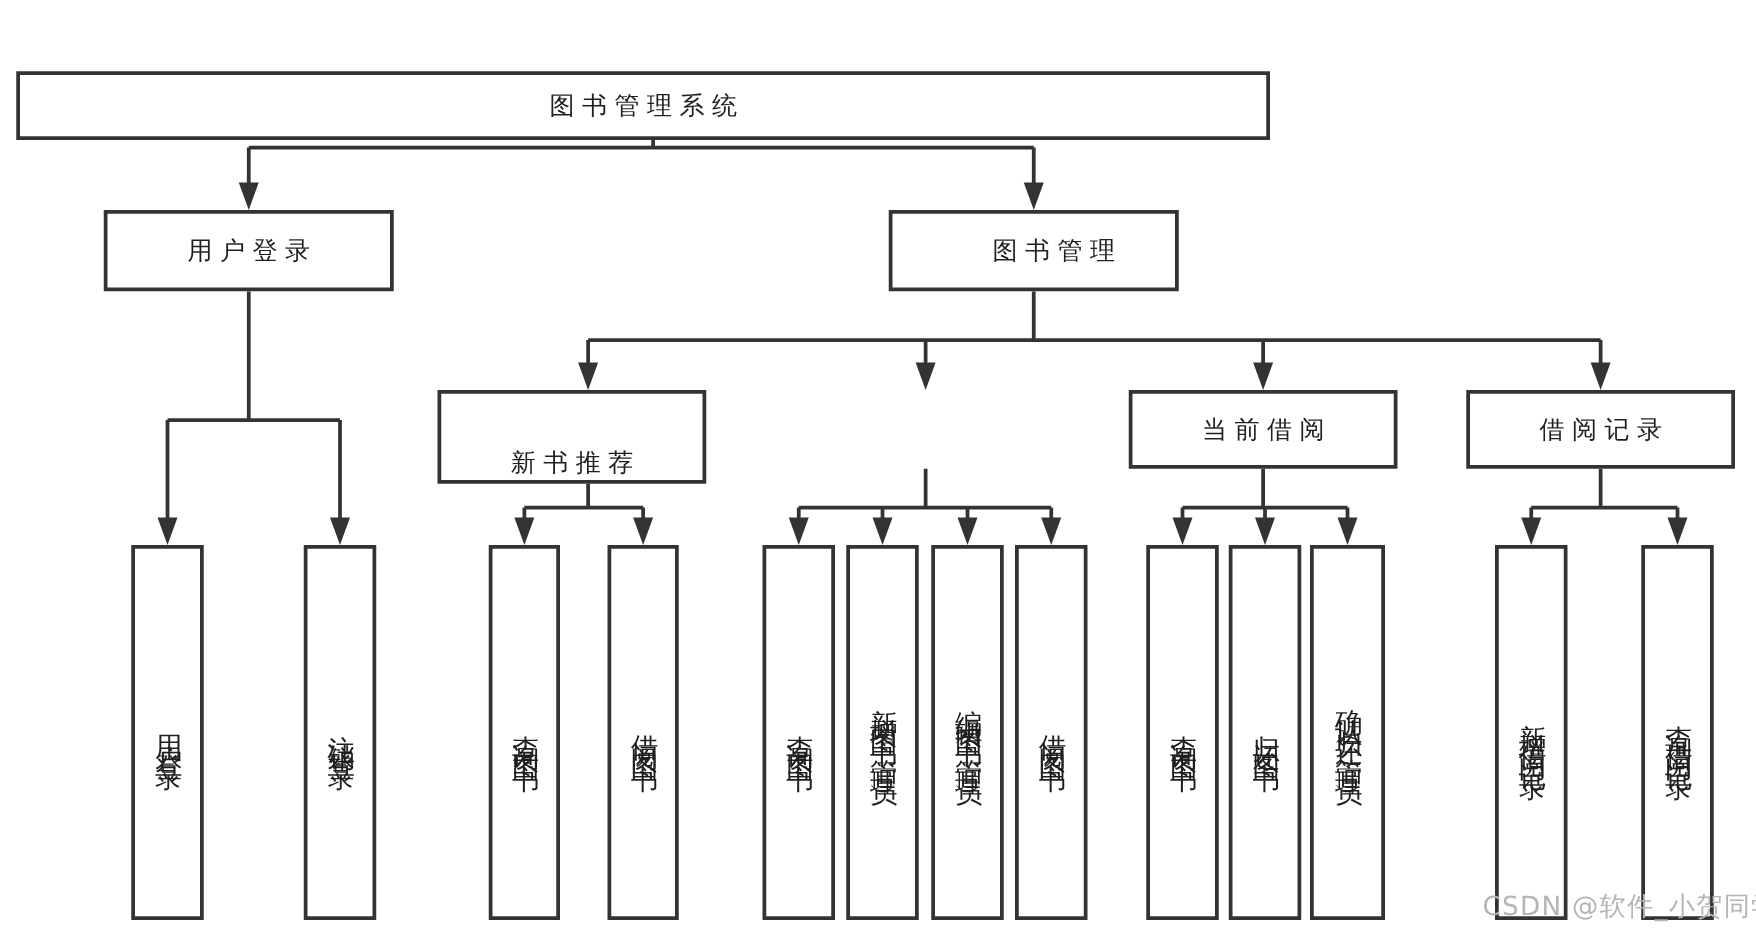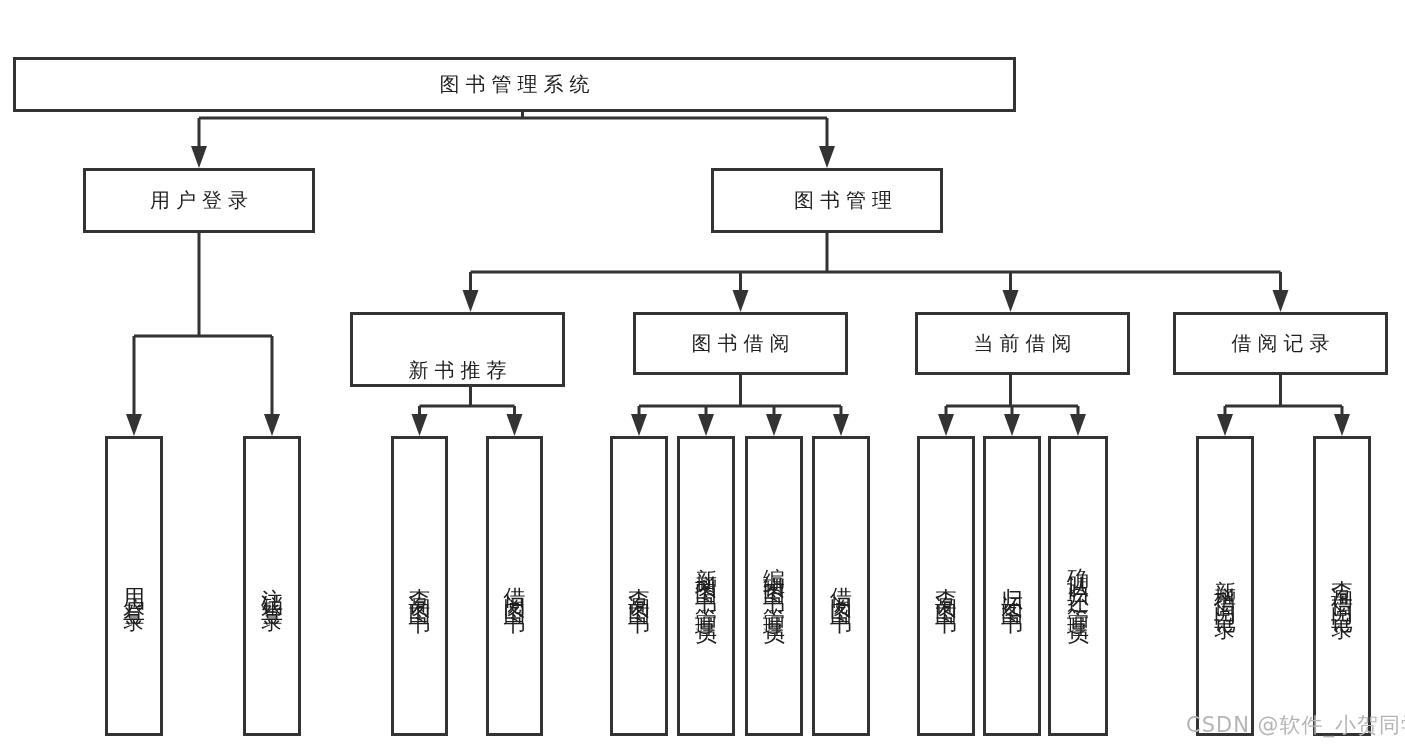--- a/index.html
+++ b/index.html
@@ -95,24 +95,21 @@
   <div class="node hnode" style="left:83px;top:168px;width:232px;height:65px;">
     <span class="lbl">用户登录</span>
   </div>
   <div class="node hnode" style="left:711px;top:168px;width:232px;height:65px;padding-left:32px;">
     <span class="lbl">图书管理</span>
   </div>
 
   <div class="node hnode" style="left:350px;top:312px;width:215px;height:75px;align-items:flex-end;">
     <span class="lbl">新书推荐</span>
   </div>
-  <div class="node hnode" style="left:633px;top:312px;width:215px;height:63px;">
-    <span class="lbl">图书借阅</span>
-  </div>
-  <div class="node hnode" style="left:903px;top:312px;width:215px;height:63px;margin-left:12px;">
+  <div class="node hnode" style="left:903px;top:312px;width:215px;height:63px;">
     <span class="lbl">当前借阅</span>
   </div>
   <div class="node hnode" style="left:1173px;top:312px;width:215px;height:63px;">
     <span class="lbl">借阅记录</span>
   </div>
 
   <div class="node vnode" style="left:105px;top:436px;width:58px;height:300px;">
     <span class="lbl">用户登录</span>
   </div>
   <div class="node vnode" style="left:243px;top:436px;width:58px;height:300px;">

